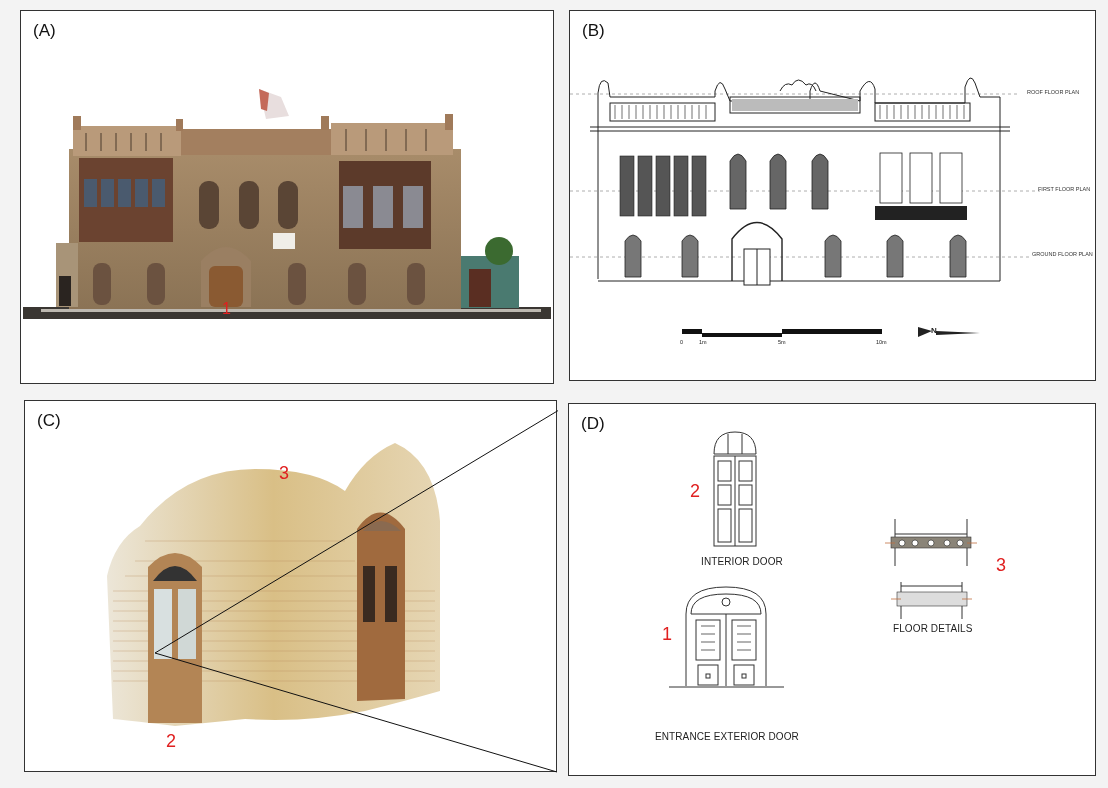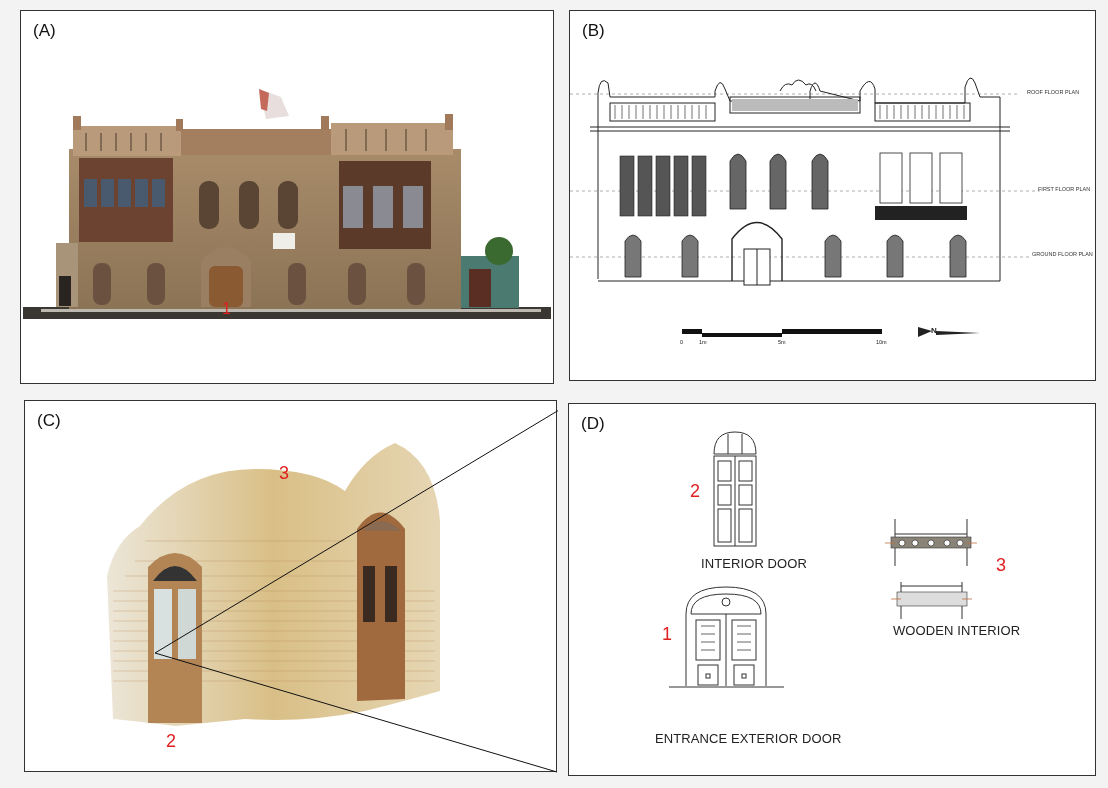--- a/index.html
+++ b/index.html
@@ -1,20 +1,20 @@
 <!DOCTYPE html>
 <html><head>
 <meta charset="utf-8">
 <style>
   html,body{margin:0;padding:0;}
   body{width:1108px;height:788px;background:#f3f3f3;position:relative;overflow:hidden;font-family:"Liberation Sans",sans-serif;}
   .panel{position:absolute;background:#fff;border:1.5px solid #333;box-sizing:border-box;}
   .plabel{position:absolute;left:12px;top:10px;font-size:17px;color:#111;}
   .red{color:#e02020;position:absolute;font-size:18px;}
-  .cap{position:absolute;font-size:13px;color:#222;letter-spacing:0.1px;white-space:nowrap;}
+  .cap{position:absolute;font-size:10px;color:#222;letter-spacing:0.1px;white-space:nowrap;}
   .lvl{position:absolute;font-size:5.5px;color:#333;white-space:nowrap;}
   .sc{position:absolute;font-size:5.5px;color:#222;}
   svg{position:absolute;left:0;top:0;}
 </style>
 </head>
 <body>
 
 <div class="panel" style="left:20px;top:10px;width:534px;height:374px;">
   <span class="plabel">(A)</span>
   <svg width="534" height="374">
@@ -302,14 +302,14 @@
         <line x1="398" y1="139" x2="408" y2="139"></line>
       <line x1="322" y1="195" x2="332" y2="195"></line>
         <line x1="393" y1="195" x2="403" y2="195"></line>
     </g>
   </svg>
   <span class="red" style="left:121px;top:77px;">2</span>
   <span class="cap" style="left:132px;top:152px;">INTERIOR DOOR</span>
   <span class="red" style="left:93px;top:220px;">1</span>
   <span class="cap" style="left:86px;top:327px;">ENTRANCE EXTERIOR DOOR</span>
   <span class="red" style="left:427px;top:151px;">3</span>
-  <span class="cap" style="left:324px;top:219px;">WOODEN INTERIOR</span>
+  <span class="cap" style="left:324px;top:219px;">FLOOR DETAILS</span>
 </div>
 
 </body></html>

